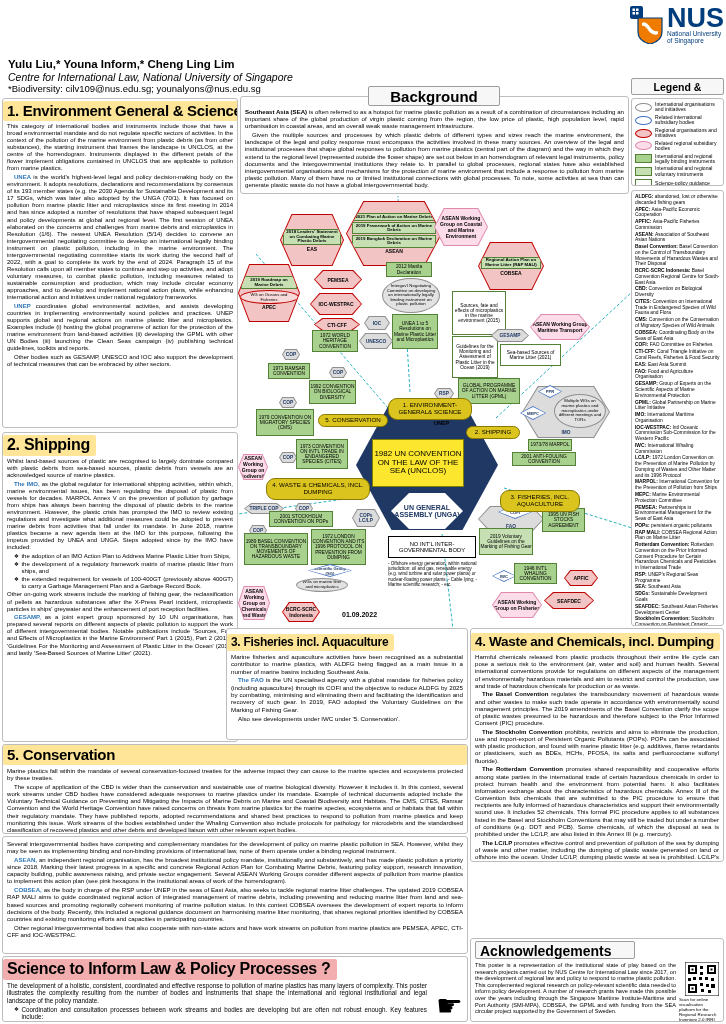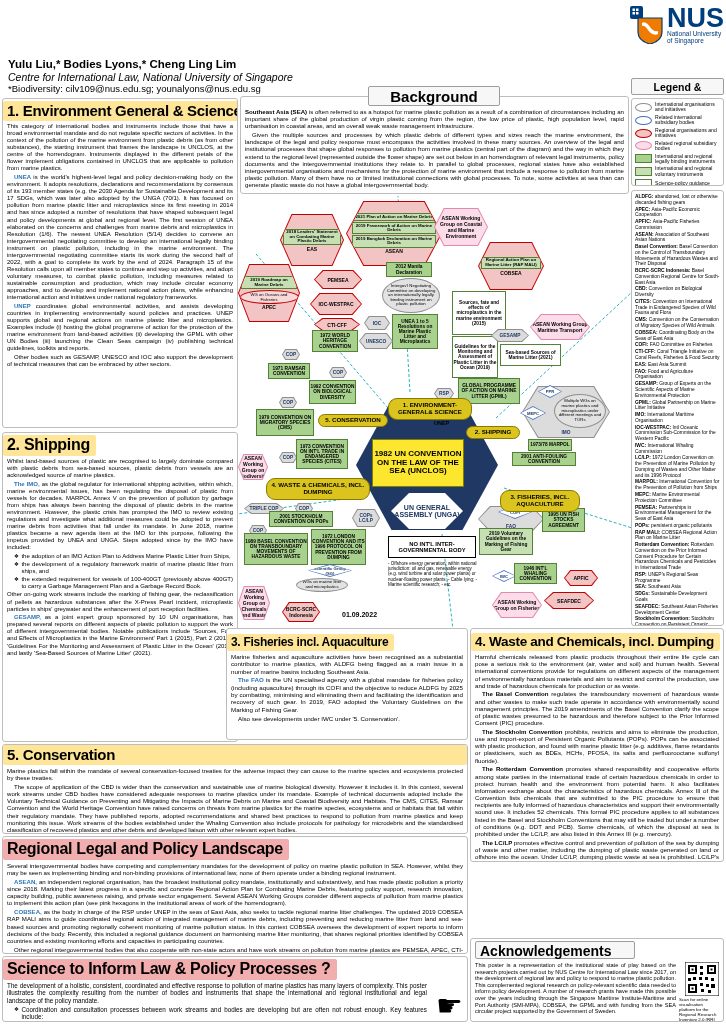--- a/index.html
+++ b/index.html
@@ -33,21 +33,21 @@
   .paras .lead{font-weight:700}
   .bul{display:flex;gap:2.5px;margin:0 0 1px 7px}
   .bul .m{flex:none;font-size:5.5px;line-height:1.3}
   
   .lg-item{display:flex;align-items:center;gap:3px;margin-bottom:2.2px;font-size:5.1px;line-height:1.05}
   .lg-shape{flex:none;width:17px;height:9px;box-sizing:border-box}
   .acr{font-size:4.9px;line-height:1.16;margin-bottom:1.2px;text-align:left}
   
   #diagram{position:absolute;left:238px;top:196px;width:394px;height:442px}
   .node{position:absolute;box-sizing:border-box;display:flex;align-items:center;justify-content:center;
-        text-align:center;font-size:4.8px;line-height:1.08;font-weight:700;overflow:hidden}
+        text-align:center;font-size:4.8px;line-height:1.08;font-weight:400;overflow:hidden}
   .binding{background:#a9d18e;border:1px solid #538135}
   .voluntary{background:#c6e0b4;border:1px solid #538135}
   .guidance{background:#fff;border:1px solid #538135}
   .plainbox{background:#fff;border:1px solid #000;font-size:5.8px}
   .sector{background:#dcc41e;border:1px solid #8a7a00;border-radius:9px;font-size:6.2px;z-index:5}
   .hexo{position:absolute;box-sizing:border-box}
   .hexi{position:absolute;left:1px;top:1px;right:1px;bottom:1px;display:flex;flex-direction:column;
         align-items:center;justify-content:center;text-align:center;font-weight:700;overflow:hidden}
   .docbox{background:#c6e0b4;border:.5px solid #538135;font-size:4.4px;line-height:1.05;font-weight:700;
           margin:.5px 0;padding:.5px 1px;width:86%}
@@ -66,21 +66,21 @@
 </style>
 </head>
 <body>
 
 <div class="poster">
 
   <div class="hdr">
     <div class="title">
       <br>
     </div>
-    <div class="authors">Yulu Liu,* Bodies Lyons,*  Cheng Ling Lim</div>
+    <div class="authors">Yulu Liu,* Youna Inform,*  Cheng Ling Lim</div>
     <div class="affil">Centre for International Law, National University of Singapore</div>
     <div class="corr">*Biodiversity: cilv109@nus.edu.sg; younalyons@nus.edu.sg</div>
     <div class="logos">
       <div class="nuslogo">
         <svg class="shield" viewBox="0 0 34 38">
           <rect x="0" y="0" width="13" height="13" rx="2" fill="#003d7c"></rect>
           <rect x="2.5" y="2.5" width="2.5" height="2.5" fill="#fff"></rect>
             <rect x="6" y="2.5" width="2.5" height="2.5" fill="#fff"></rect>
           <rect x="2.5" y="6" width="2.5" height="2.5" fill="#fff"></rect>
             <rect x="6" y="6" width="2.5" height="2.5" fill="#fff"></rect>
@@ -436,21 +436,20 @@
 
   <div class="panel" id="sec-cons" style="left:2px;top:744px;width:466px;height:90px">
     <div class="tab wide" style="font-size:15px">5. Conservation</div>
     <div class="paras" style="font-size:6.1px">
         <p>Marine plastics fall within the mandate of several conservation-focused treaties for the adverse impact they can cause to the marine species and ecosystems protected by these treaties.</p>
         <p class="ind">The scope of application of the CBD is wider than the conservation and sustainable use of marine biological diversity. However it includes it. In this context, several work streams under CBD bodies have considered adequate responses to marine plastics under its mandate. Example of technical documents adopted include the Voluntary Technical Guidance on Preventing and Mitigating the Impacts of Marine Debris on Marine and Coastal Biodiversity and Habitats. The CMS, CITES, Ramsar Convention and the World Heritage Convention have raised concerns on threats from marine plastics for the marine species, ecosystems and or habitats that fall within their regulatory mandate. They have published reports, adopted recommendations and shared best practices to respond to pollution from marine plastics and keep monitoring this issue. Work streams of the bodies established under the Whaling Convention also include protocols for pathology for microdebris and the standardised classification of recovered plastics and other debris and developed liaison with other relevant expert bodies.</p>
       </div>
   </div>
 
   <div class="panel" id="sec-reg" style="left:2px;top:836px;width:466px;height:118px">
-    <div class="tab pink" style="font-size:16px">Regional Legal and Policy Landscape</div>
     <div class="paras" style="font-size:6.1px">
         <p>Several intergovernmental bodies have competing and complementary mandates for the development of policy on marine plastic pollution in SEA. However, whilst they may be seen as implementing binding and non-binding provisions of international law, none of them operate under a binding regional instrument.</p>
         <p class="ind"><b class="lead" style="color: rgb(46, 117, 182);">ASEAN, </b>an independent regional organisation, has the broadest institutional policy mandate, institutionally and substantively, and has made plastic pollution a priority since 2018. Marking their latest progress in a specific and concrete Regional Action Plan for Combating Marine Debris, featuring policy support, research innovation, capacity building, public awareness raising, and private sector engagement. Several ASEAN Working Groups consider different aspects of pollution from marine plastics to implement this action plan (see pink hexagons in the institutional areas of work of the horrendogram).</p>
         <p class="ind"><b class="lead" style="color: rgb(46, 117, 182);">COBSEA, </b>as the body in charge of the RSP under UNEP in the seas of East Asia, also seeks to tackle regional marine litter challenges. The updated 2019 COBSEA RAP MALI aims to guide coordinated regional action of integrated management of marine debris, including preventing and reducing marine litter from land and sea-based sources and promoting regionally coherent monitoring of marine pollution status. In this context COBSEA oversees the development of expert reports to inform decisions of the body. Recently, this included a regional guidance document on harmonising marine litter monitoring, that shares regional priorities identified by COBSEA countries and existing monitoring efforts and capacities in participating countries.</p>
         <p class="ind">Other regional intergovernmental bodies that also cooperate with non-state actors and have work streams on pollution from marine plastics are PEMSEA, APEC, CTI-CFF and IOC-WESTPAC.</p>
       </div>
   </div>
 
   <div class="panel" id="sec-sci" style="left:2px;top:956px;width:466px;height:66px">
     <div class="tab pink" style="font-size:16px">Science to Inform Law &amp; Policy Processes ?</div>

